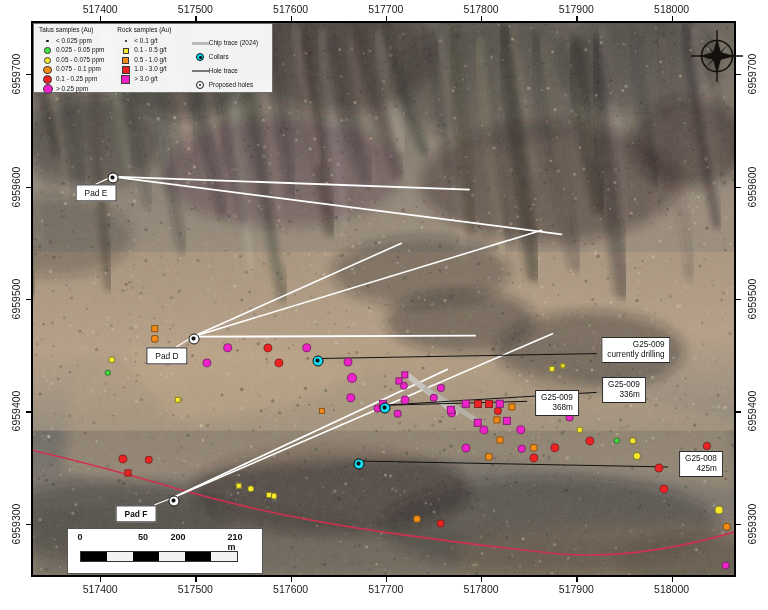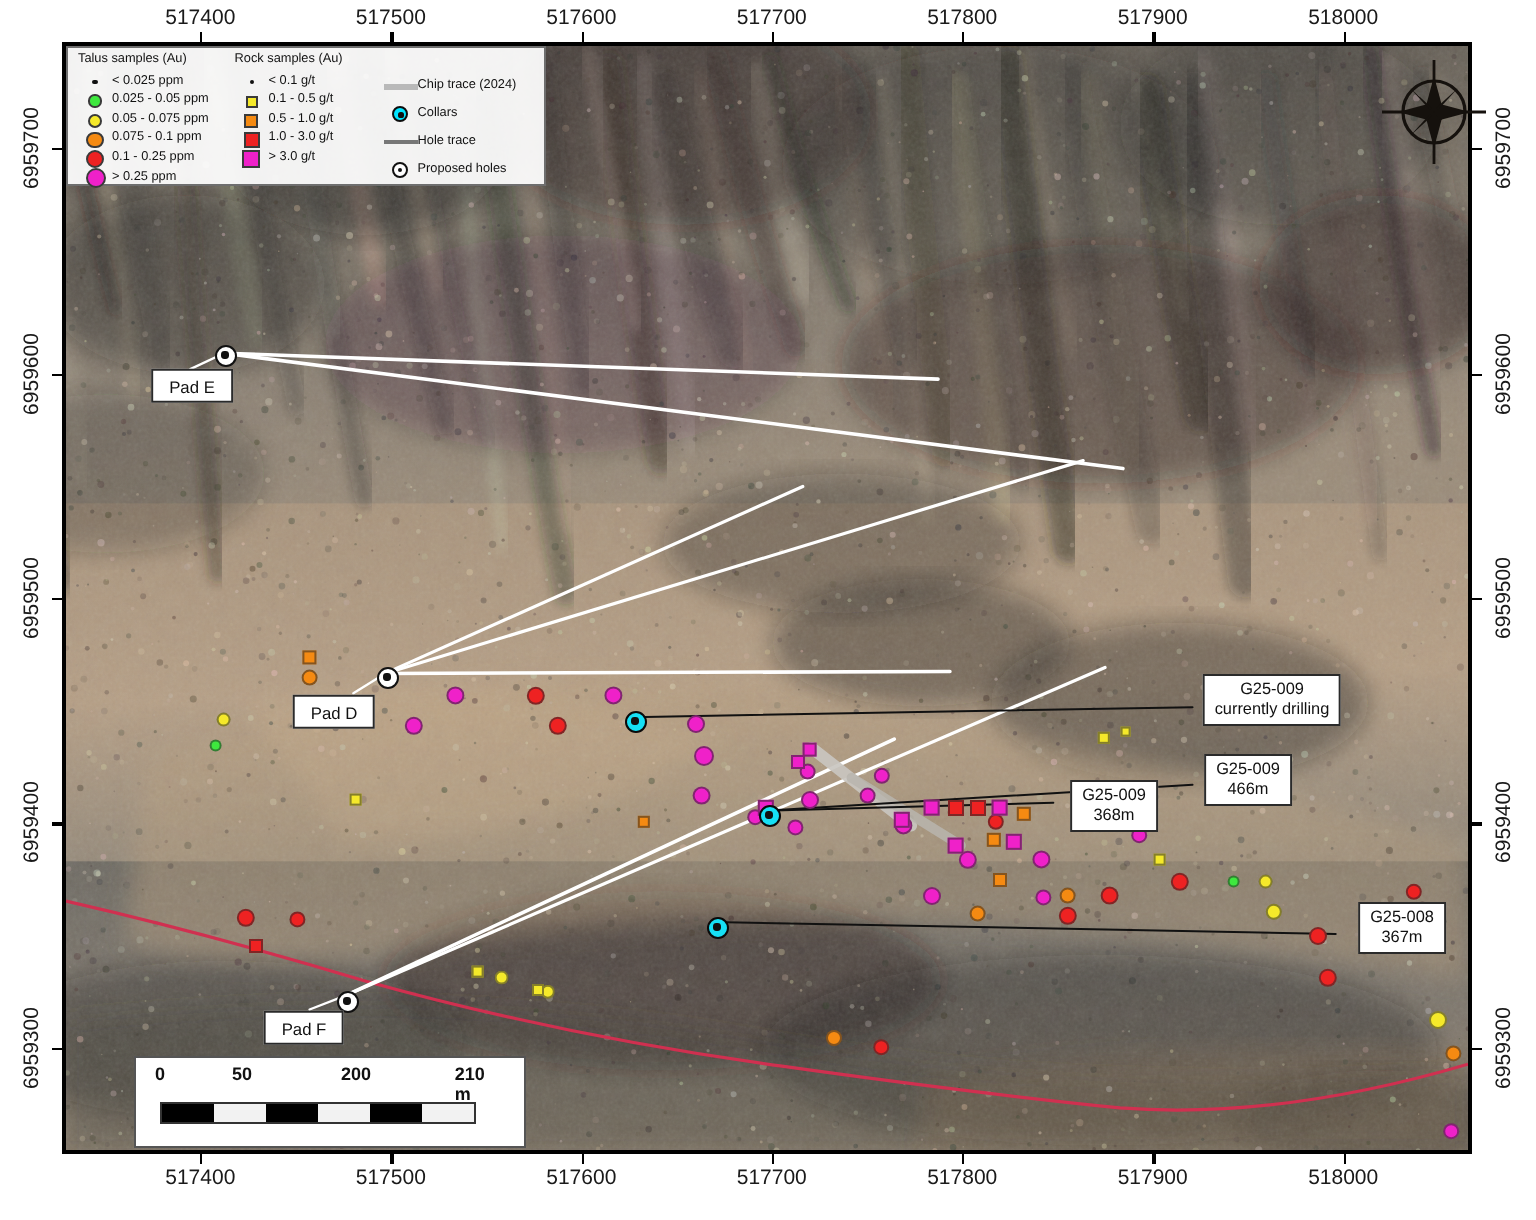--- a/index.html
+++ b/index.html
@@ -47,21 +47,21 @@
   .collarSym { width:8px; height:8px; border-radius:50%; background:#00e5ff;
                border:0.8px solid #0d0d0d; display:flex; align-items:center; justify-content:center; }
   .collarSym i { width:2.6px; height:2.6px; border-radius:50%; background:#111; display:block; }
   .propSym { width:8px; height:8px; border-radius:50%; background:#fff;
              border:0.8px solid #111; display:flex; align-items:center; justify-content:center; }
   .propSym i { width:2.4px; height:2.4px; border-radius:50%; background:#111; display:block; }
 
   
   .callout {
     position:absolute; background:#fff; border:0.8px solid #2a2a2a;
-    font-size:8.2px; color:#111; text-align:center; padding:2px 5px;
+    font-size:8.2px; color:#111; text-align:right; padding:2px 5px;
     line-height:1.22; white-space:nowrap;
   }
   .callout.pad { font-size:8.4px; padding:2.5px 8px; }
 
   
   .pt { position:absolute; transform:translate(-50%,-50%); }
   .pt.c { border-radius:50%; border:0.6px solid rgba(40,40,40,0.55); }
   .pt.s { border:0.6px solid rgba(40,40,40,0.55); }
   .collar { position:absolute; transform:translate(-50%,-50%); width:11px; height:11px;
             border-radius:50%; background:#16e0f5; border:1.6px solid #0a0a0a;
@@ -2832,45 +2832,45 @@
     </div>
   </div>
 
   <div id="callouts">
       <div class="callout pad" style="left: 96px; top: 193px; transform: translate(-50%, -50%);">
         <div>Pad E</div>
       </div>
       <div class="callout pad" style="left: 167px; top: 356px; transform: translate(-50%, -50%);">
         <div>Pad D</div>
       </div>
-      <div class="callout pad" style="left: 152px; top: 514px; transform: translate(-50%, -50%);">
+      <div class="callout pad" style="left: 136px; top: 514px; transform: translate(-50%, -50%); font-weight: bold;">
         <div>Pad F</div>
       </div>
       <div class="callout" style="left: 636px; top: 350px; transform: translate(-50%, -50%);">
         <div>G25-009</div>
         <div>currently drilling</div>
       </div>
       <div class="callout" style="left: 624px; top: 390px; transform: translate(-50%, -50%);">
         <div>G25-009</div>
-        <div>466m</div>
+        <div>336m</div>
       </div>
       <div class="callout" style="left: 557px; top: 403px; transform: translate(-50%, -50%);">
         <div>G25-009</div>
         <div>368m</div>
       </div>
       <div class="callout" style="left: 701px; top: 464px; transform: translate(-50%, -50%);">
         <div>G25-008</div>
-        <div>367m</div>
+        <div>425m</div>
       </div>
     </div>
 
   <div id="scalebar">
     <div class="nums" id="sb-nums">
         <span style="left: 12px;">0</span>
-        <span style="left: 53px;">50</span>
+        <span style="left: 75px;">50</span>
         <span style="left: 109.96px;">200</span>
         <span style="left: 170.94px;">210 m</span>
       </div>
     <div id="sb-bar">
         <div style="flex: 1 1 0%; background: rgb(0, 0, 0);"></div>
         <div style="flex: 1 1 0%; background: rgb(242, 242, 242);"></div>
         <div style="flex: 1 1 0%; background: rgb(0, 0, 0);"></div>
         <div style="flex: 1 1 0%; background: rgb(242, 242, 242);"></div>
         <div style="flex: 1 1 0%; background: rgb(0, 0, 0);"></div>
         <div style="flex: 1 1 0%; background: rgb(242, 242, 242);"></div>

